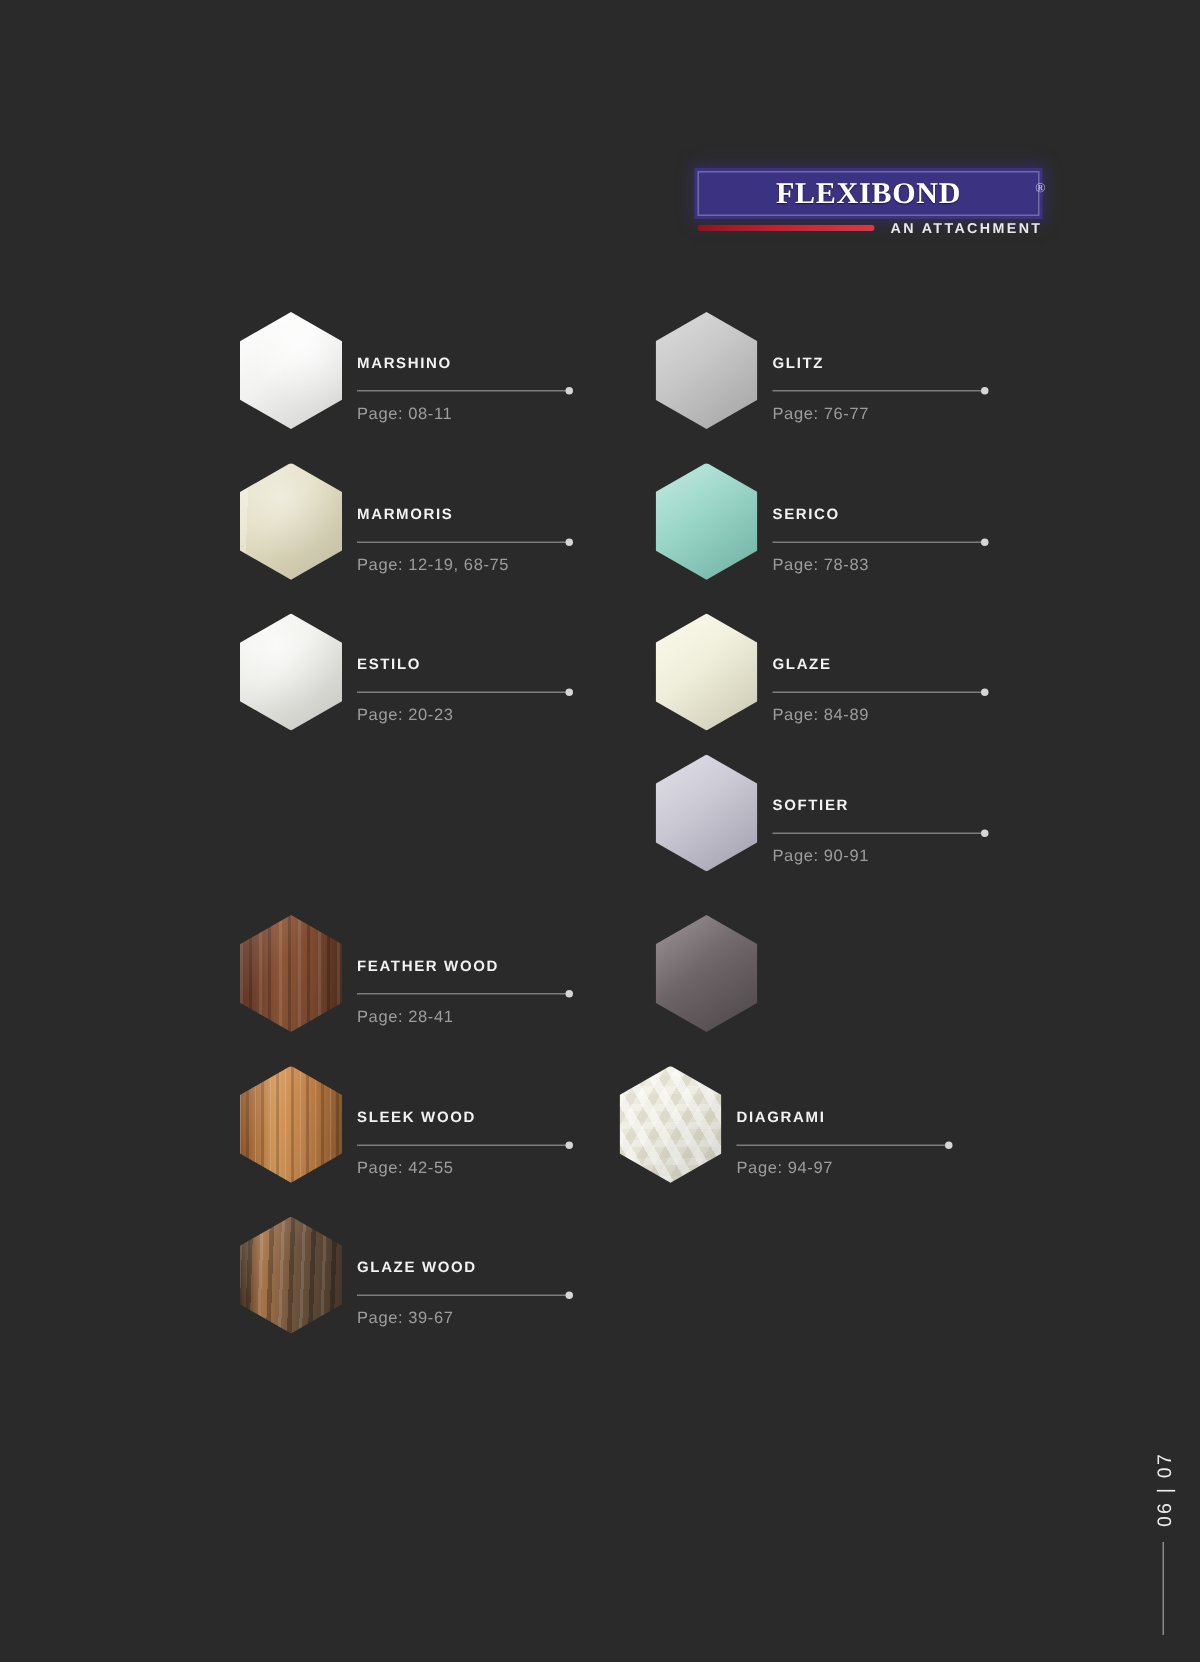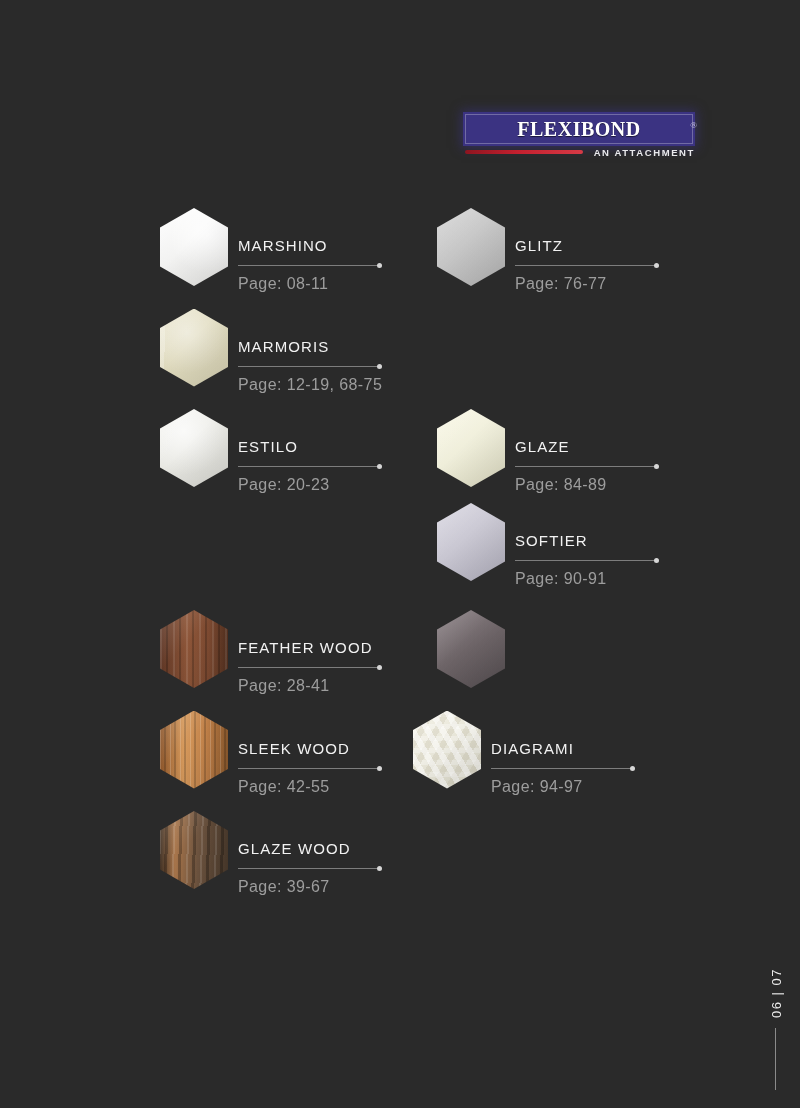--- a/index.html
+++ b/index.html
@@ -57,36 +57,36 @@
     filter:drop-shadow(0 2px 3px rgba(0,0,0,.55));
   }
   .hex .tex { position:absolute; inset:0; }
   .hex .sheen {
     position:absolute; inset:0;
     background:linear-gradient(135deg, rgba(255,255,255,.16) 0%, rgba(255,255,255,0) 42%, rgba(0,0,0,.10) 100%);
   }
 
   .txt { position:absolute; left:78px; top:30px; width:172px; }
   .name {
-    font-size:15px; font-weight:normal; letter-spacing:1.1px;
+    font-size:10px; font-weight:bold; letter-spacing:1.1px;
     color:#f2f2f2; white-space:nowrap; line-height:1;
   }
   .rule {
     position:relative; margin-top:9px; height:7px; width:143px;
   }
   .rule .bar {
     position:absolute; left:0; top:3px; width:143px; height:1px;
     background:#7d7d7d;
   }
   .rule .dot {
     position:absolute; right:-1px; top:1px; width:5px; height:5px;
     border-radius:50%; background:#d6d6d6;
   }
   .page {
-    margin-top:7px; font-size:16px; letter-spacing:.4px;
+    margin-top:7px; font-size:11px; letter-spacing:.4px;
     color:#9d9d9d; white-space:nowrap; line-height:1;
   }
 
   
   #folio { position:absolute; right:12px; bottom:18px; width:24px; height:128px; }
   #folio .num {
     position:absolute; top:0; left:0; width:24px; height:62px;
     writing-mode:vertical-rl; text-orientation:mixed;
     transform:rotate(180deg);
     font-size:13px; letter-spacing:1.5px; color:#ededed;
@@ -249,20 +249,38 @@
       </div>
       <div class="txt">
         <div class="name">GLITZ</div>
         <div class="rule">
           <div class="bar"></div>
           <div class="dot"></div>
         </div>
         <div class="page">Page: 76-77</div>
       </div>
     </div>
+    <div class="item" style="left: 437px; top: 308.5px;">
+      <div class="hex-wrap">
+        <div class="hex">
+          <div class="tex" style="background:#9ad6c8;
+     background-image:
+       linear-gradient(150deg, #b7e4da 0%, #9ad6c8 45%, #7cc4b4 100%);"></div>
+          <div class="sheen"></div>
+        </div>
+      </div>
+      <div class="txt">
+        <div class="name">SERICO</div>
+        <div class="rule">
+          <div class="bar"></div>
+          <div class="dot"></div>
+        </div>
+        <div class="page">Page: 78-83</div>
+      </div>
+    </div>
     <div class="item" style="left: 437px; top: 409px;">
       <div class="hex-wrap">
         <div class="hex">
           <div class="tex" style="background:#efeeda;
      background-image:
        linear-gradient(150deg, #faf8e8 0%, #efeeda 50%, #e0dec4 100%);"></div>
           <div class="sheen"></div>
         </div>
       </div>
       <div class="txt">

